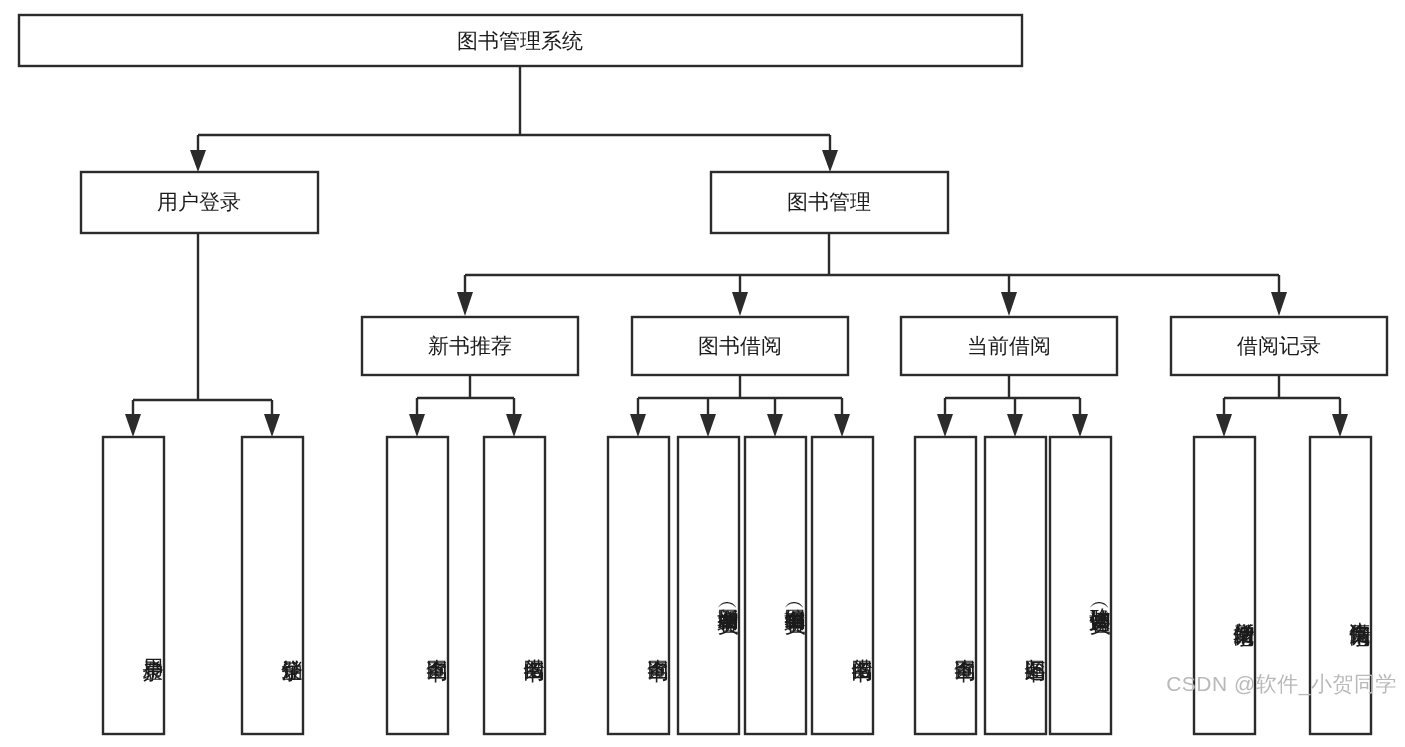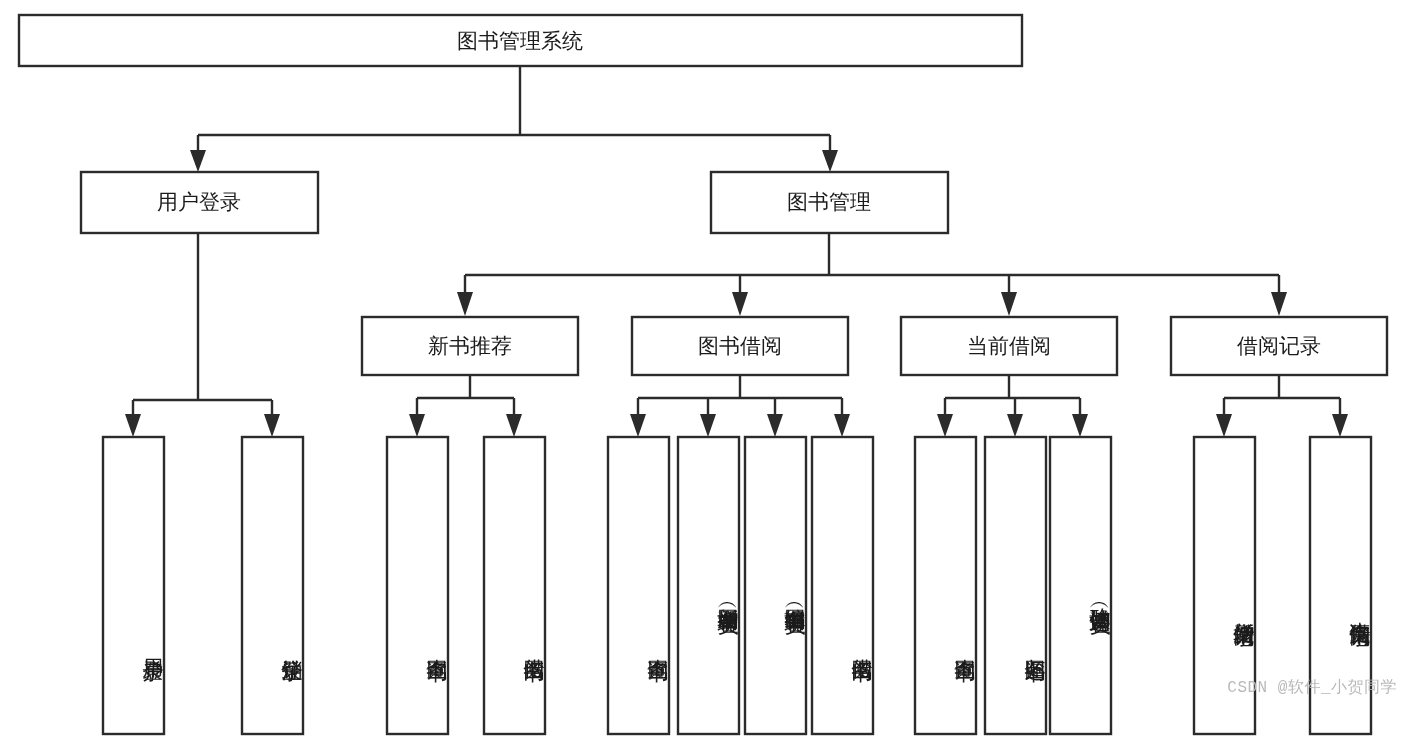--- a/index.html
+++ b/index.html
@@ -60,23 +60,23 @@
     letter-spacing: 1px;
     color: #1b1b1b;
     font-family: "DejaVu Sans", "Liberation Sans", sans-serif;
     white-space: nowrap;
     pointer-events: none;
   }
   .watermark {
     position: absolute;
     right: 8px;
     bottom: 4px;
-    font-size: 16px;
+    font-size: 21px;
     color: #b9b9b9;
-    font-family: Liberation Mono, monospace;
+    font-family: Liberation Sans, sans-serif;
     letter-spacing: 0.5px;
     user-select: none;
   }
 </style>
 </head>
 <body>
 
 <div id="diagram-root">
 
   <svg id="flowchart" viewBox="0 0 1405 747">

